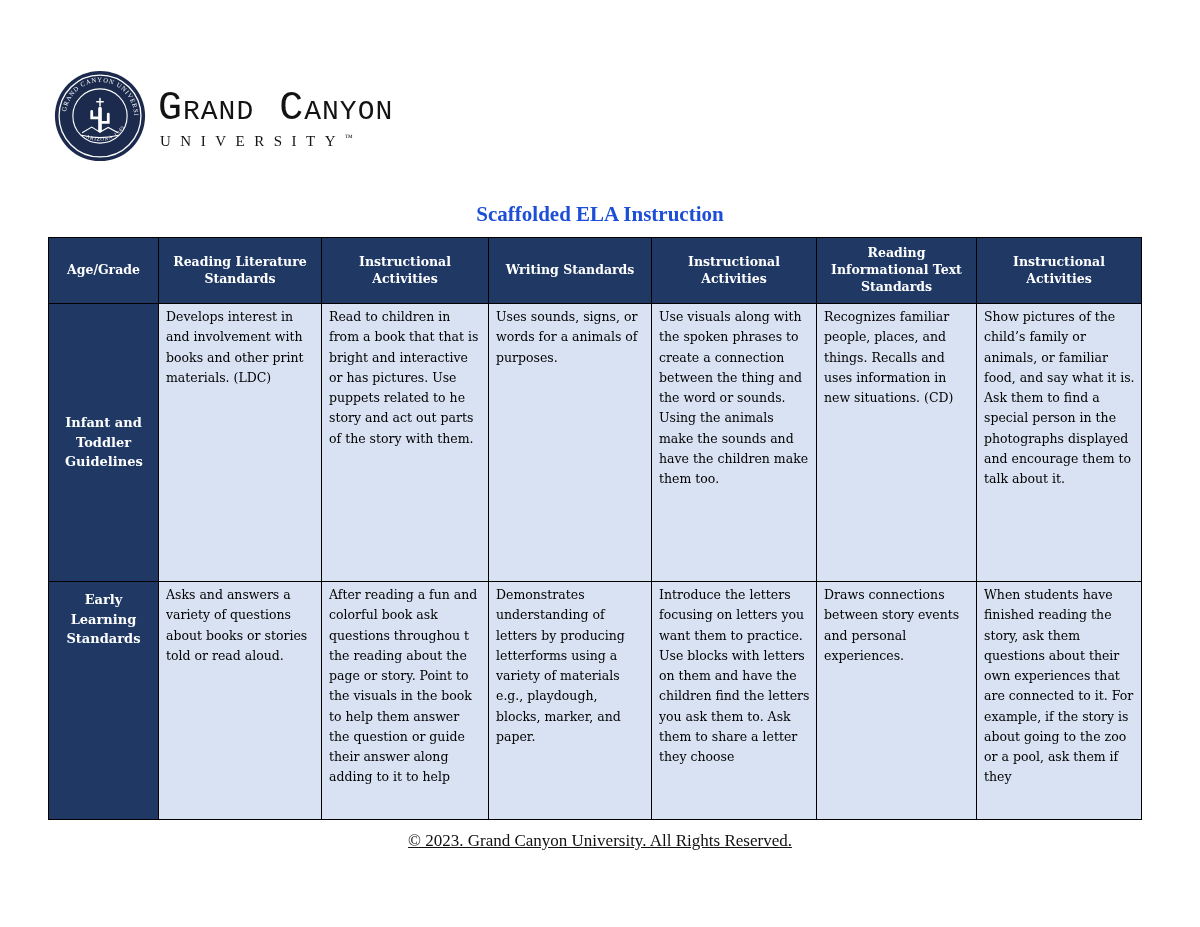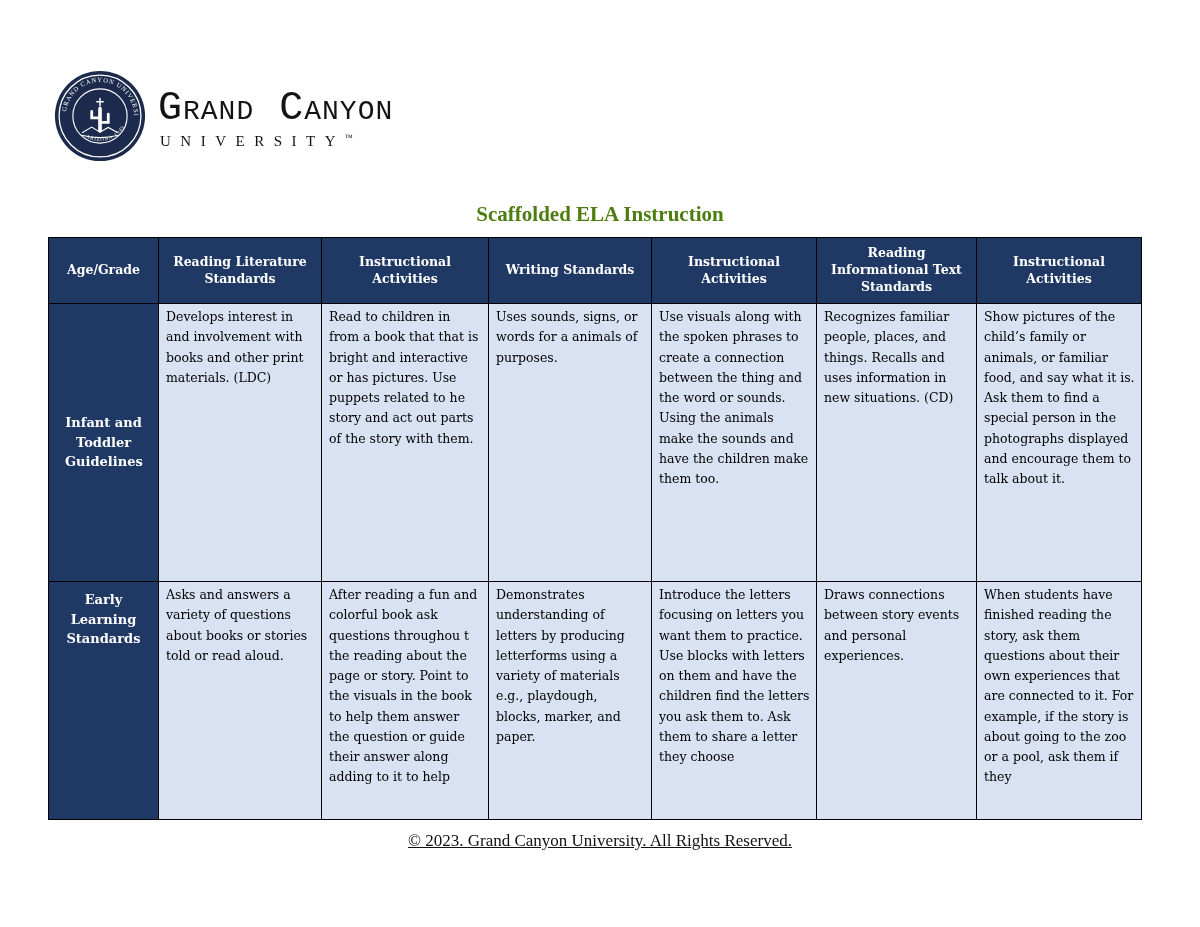--- a/index.html
+++ b/index.html
@@ -29,21 +29,21 @@
     margin-top: 4px; margin-left: 2px;
     font-size: 15px; letter-spacing: 9.5px;
     color: #131313; white-space: nowrap;
   }
   .logo-sub .tm { font-size: 8px; letter-spacing: 0; vertical-align: super; }
 
   
   .title {
     position: absolute; top: 202px; left: 0; width: 1200px;
     text-align: center;
-    font-size: 21px; font-weight: bold; color: #4d7c0f;
+    font-size: 21px; font-weight: bold; color: #1d4ed8;
   }
 
   
   table.ela {
     position: absolute; top: 237px; left: 48px;
     width: 1093px; table-layout: fixed;
     border-collapse: collapse;
   }
   table.ela th, table.ela td { border: 1px solid #000; }
 

